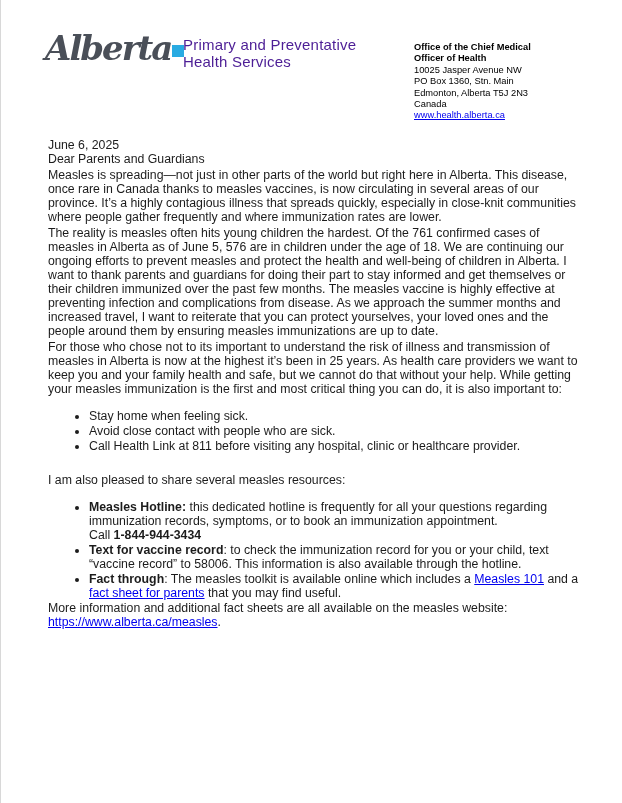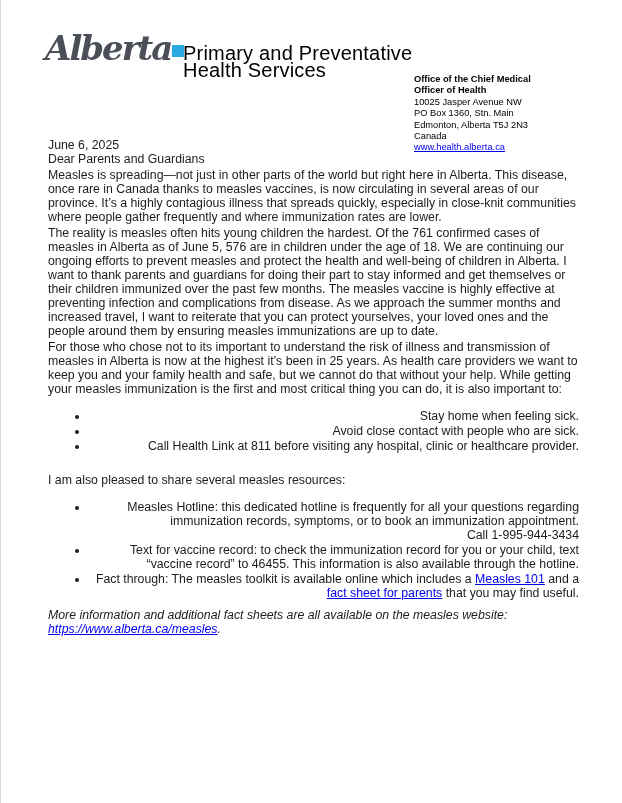--- a/index.html
+++ b/index.html
@@ -27,57 +27,56 @@
   }
   .logo-square {
     display: inline-block;
     width: 12px; height: 12px;
     background: #29abe2;
     margin-left: 1px;
     vertical-align: 3px;
   }
   .tagline {
     position: absolute; left: 182px; top: 36px;
-    font-size: 20px; line-height: 17px;
-    color: #000000;
+    font-size: 15px; line-height: 17px;
+    color: #4c1d95;
     letter-spacing: 0.2px;
-    margin-top: 9px;
   }
   .address {
-    position: absolute; left: 413px; top: 74px;
+    position: absolute; left: 413px; top: 42px;
     font-size: 9.3px; line-height: 11.4px;
     color: #000000;
     width: 170px;
   }
   .address .b { font-weight: bold; }
 
   
   .content {
     position: absolute; left: 47px; top: 138px;
     width: 531px;
     font-size: 12.3px;
     line-height: 14px;
   }
   .salutation { }
   .para { margin-top: 2px; }
   .para-gap { margin-top: 20px; }
   ul.bullets {
     margin-top: 13px;
     padding-left: 41px;
   }
-  ul.bullets li { margin-bottom: 1px; text-align: right; }
+  ul.bullets li { margin-bottom: 1px; }
   ul.bullets.resources { padding-left: 41px; }
   ul.bullets.resources li { margin-bottom: 1px; }
-  .bold { font-weight: normal; }
+  .bold { font-weight: bold; }
   a.link, .link {
     color: #0000ee;
     text-decoration: underline;
     cursor: pointer;
   }
-  .closing { margin-top: 8px; font-style: italic; }
+  .closing { margin-top: 1px; }
 </style>
 </head>
 <body>
 
 <div class="page">
 
   <div class="logo">
     <span class="logo-word">Alberta</span><span class="logo-square"></span>
   </div>
 
@@ -108,24 +107,24 @@
       <li>Stay home when feeling sick.</li>
       <li>Avoid close contact with people who are sick.</li>
       <li>Call Health Link at 811 before visiting any hospital, clinic or healthcare provider.</li>
     </ul>
 
     <p class="para para-gap">I am also pleased to share several measles resources:</p>
 
     <ul class="bullets resources">
       <li>
         <span class="bold">Measles Hotline:</span><span> this dedicated hotline is frequently for all your questions regarding immunization records, symptoms, or to book an immunization appointment.</span><br>
-        <span>Call </span><span class="bold">1-995-944-3434</span>
+        <span>Call </span><span class="bold">1-844-944-3434</span>
       </li>
       <li>
-        <span class="bold">Text for vaccine record</span><span>: to check the immunization record for you or your child, text “vaccine record” to 46455. This information is also available through the hotline.</span>
+        <span class="bold">Text for vaccine record</span><span>: to check the immunization record for you or your child, text “vaccine record” to 58006. This information is also available through the hotline.</span>
       </li>
       <li>
         <span class="bold">Fact through</span><span>: The measles toolkit is available online which includes a </span><a class="link">Measles 101</a><span> and a </span><a class="link">fact sheet for parents</a><span> that you may find useful.</span>
       </li>
     </ul>
 
     <p class="para closing">
       <span>More information and additional fact sheets are all available on the measles website:</span><br>
       <a class="link">https://www.alberta.ca/measles</a><span>.</span>
     </p>

